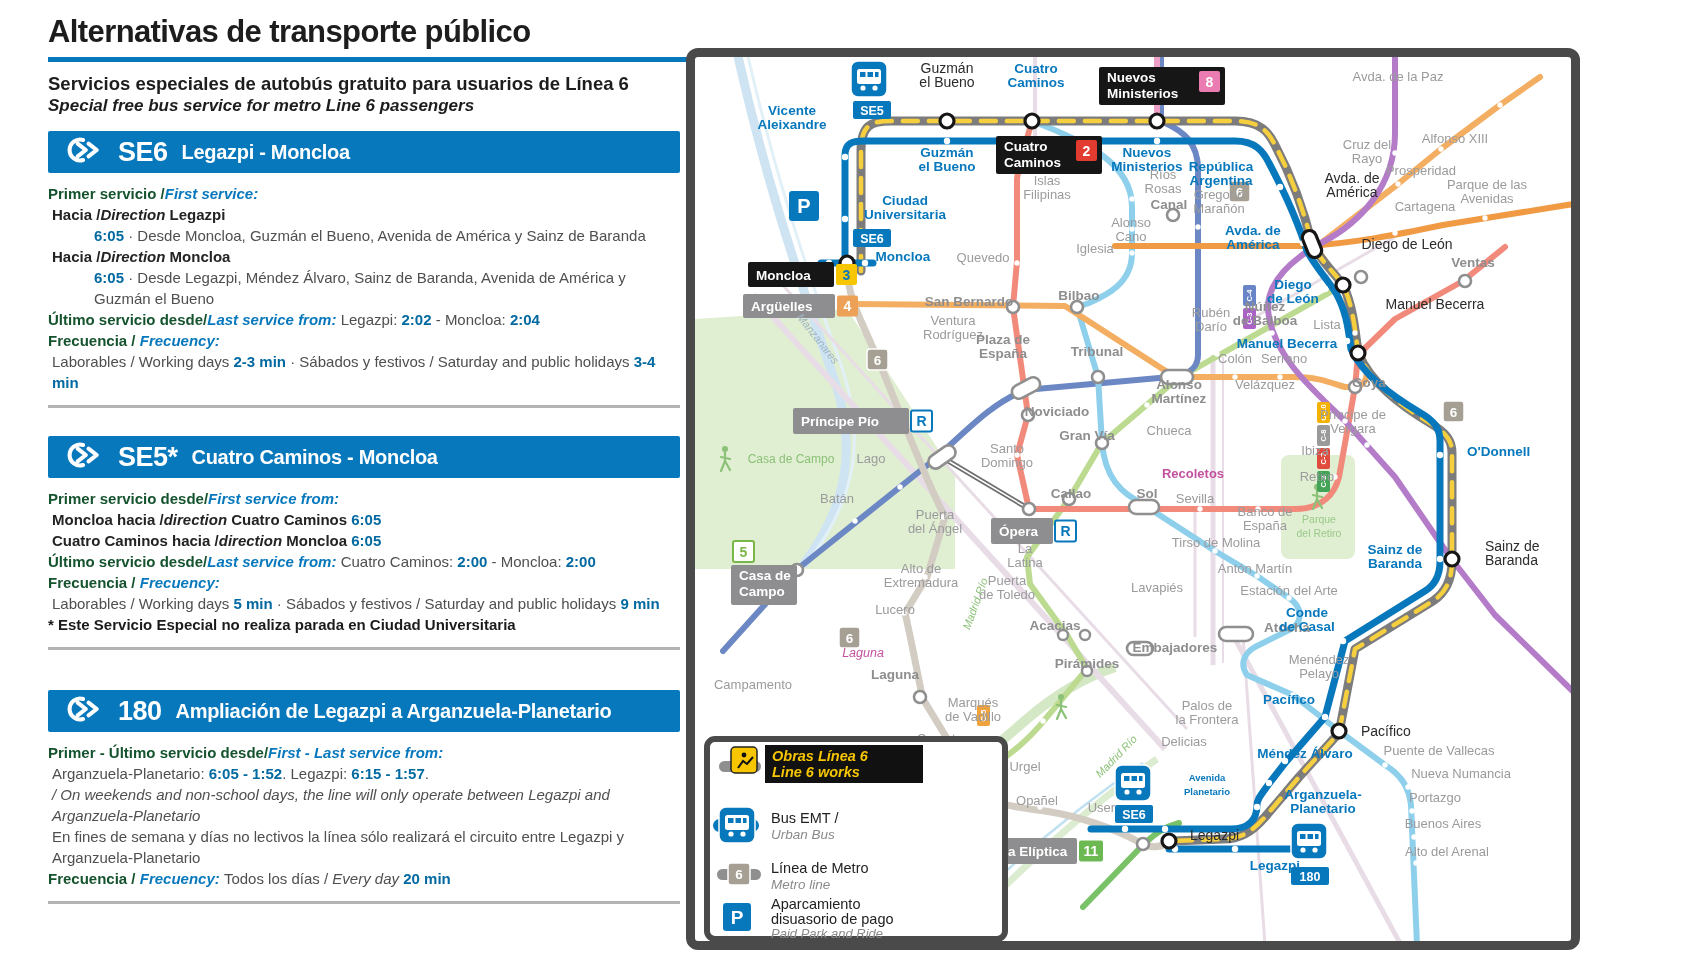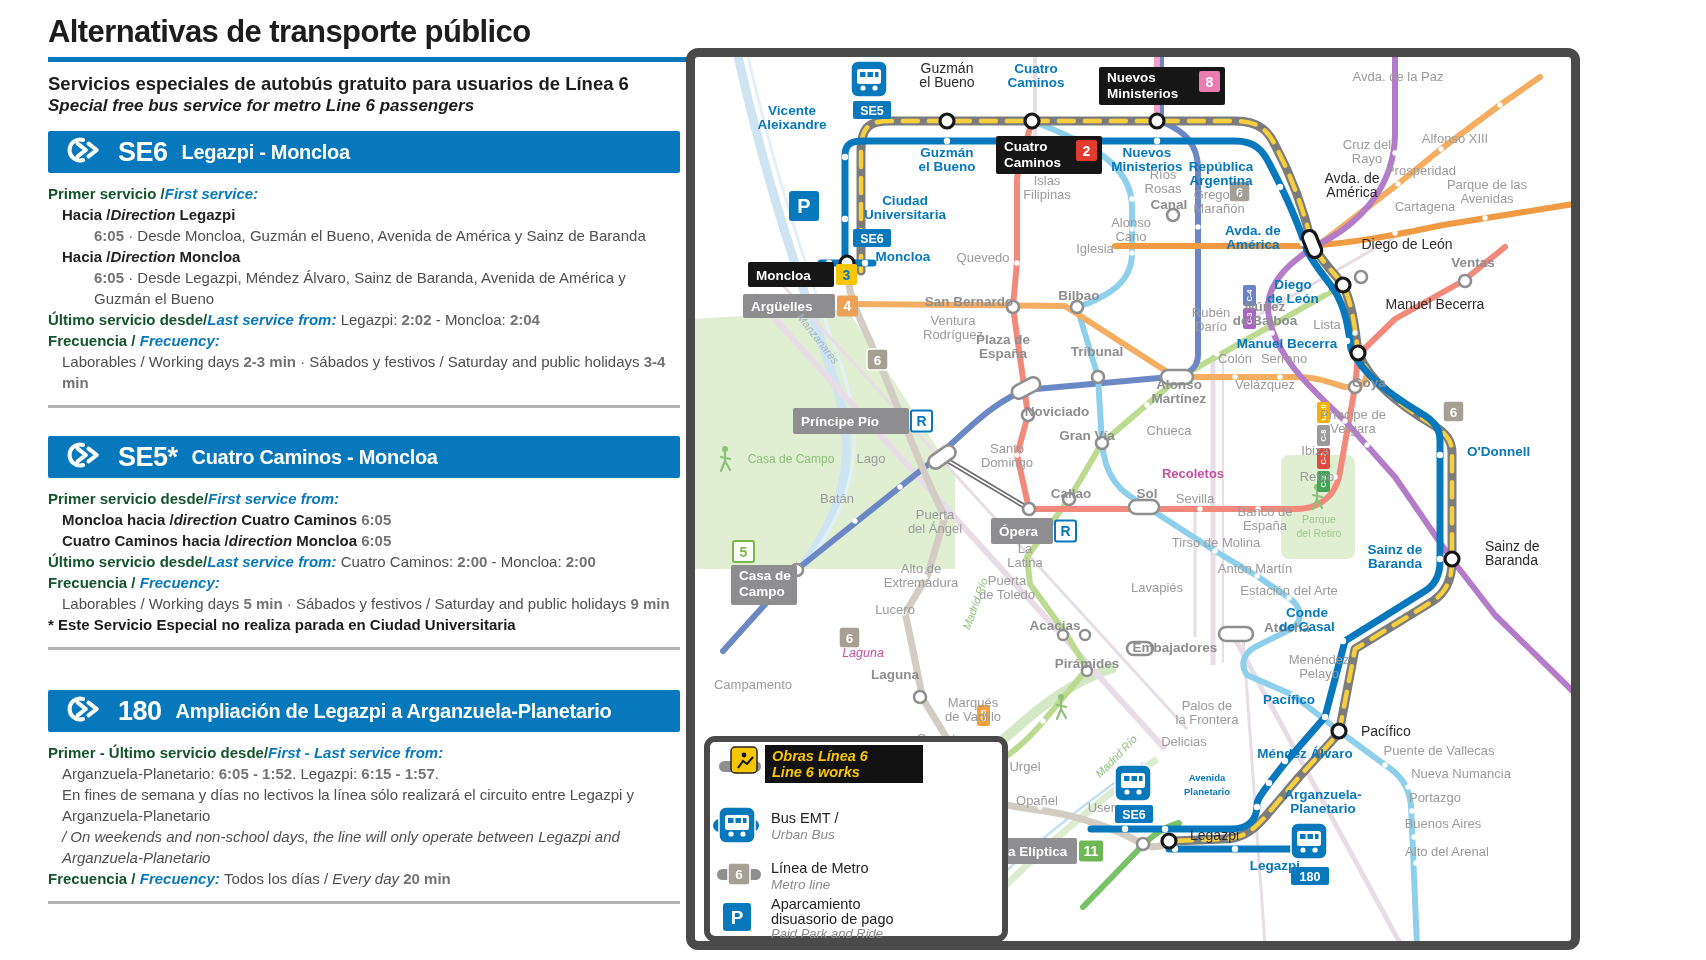--- a/index.html
+++ b/index.html
@@ -8,28 +8,28 @@
   .title{font-size:31px;font-weight:700;letter-spacing:-0.6px;color:#1d1d1d;margin:0;}
   .rule{height:5px;background:#0878BD;margin-top:7px;width:650px;}
   .sub-es{font-size:18.5px;font-weight:700;color:#1d1d1d;margin-top:10px;line-height:23px;}
   .sub-en{font-size:17px;font-weight:700;font-style:italic;color:#1d1d1d;line-height:22px;}
   .banner{background:#0878BD;color:#fff;height:42px;border-radius:2px;display:flex;align-items:center;gap:14px;padding:0 16px;}
   .mt1{margin-top:14px}.mt2{margin-top:28px}.mt3{margin-top:40px}
   .b-code{font-size:27px;font-weight:700;letter-spacing:-0.5px;}
   .b-name{font-size:20px;font-weight:700;letter-spacing:-0.3px;}
   .svc-lines{margin-top:10px;}
   .line{font-size:15px;line-height:21px;}
-  .ind0{margin-left:0}.ind1{margin-left:14px}.ind2{margin-left:46px}
+  .ind0{margin-left:0}.ind1{margin-left:4px}.ind2{margin-left:46px}
   .s-lbl{color:#14532d;font-weight:700}
   .s-lbli{color:#0878BD;font-weight:700;font-style:italic}
   .s-blk{color:#232323;font-weight:700}
   .s-blki{color:#232323;font-weight:700;font-style:italic}
   .s-pln{color:#4f4f51}
   .s-plni{color:#4f4f51;font-style:italic}
-  .s-val{color:#737373;font-weight:700}
+  .s-val{color:#0369a1;font-weight:700}
   .s-note{color:#1b1b1b;font-weight:700}
   .divider{border-top:3px solid #b3b3b3;margin-top:12px;}
   .mapframe{position:absolute;left:686px;top:48px;width:894px;height:902px;border:9px solid #4a4a4a;border-radius:12px;background:#fff;box-sizing:border-box;overflow:hidden;}
   svg text{font-family:"Liberation Sans",sans-serif;}
   .ml-g{fill:#9b9b9d;font-size:13px}
   .ml-gb{fill:#8e8e90;font-weight:700;font-size:13.5px}
   .ml-b{fill:#0878BD;font-weight:700;font-size:13.5px}
   .ml-bs{fill:#0878BD;font-weight:700;font-size:9.5px}
   .ml-k{fill:#2b2b2b;font-size:14px}
   .ml-gr{fill:#8cc178;font-size:12px}
@@ -103,22 +103,22 @@
                 <path d="M15 8 l9 7 -9 7"></path>
                 <path d="M27 8 l9 7 -9 7"></path>
               </g>
             </svg></span>
           <span class="b-code">180</span>
           <span class="b-name">Ampliación de Legazpi a Arganzuela-Planetario</span>
         </div>
         <div class="svc-lines">
           <div class="line ind0"><span class="s-lbl">Primer - Último servicio desde/</span><span class="s-lbli">First - Last service from:</span></div>
           <div class="line ind1"><span class="s-pln">Arganzuela-Planetario: </span><span class="s-val">6:05 - 1:52</span><span class="s-pln">.  Legazpi: </span><span class="s-val">6:15 - 1:57</span><span class="s-pln">.</span></div>
+          <div class="line ind1"><span class="s-plni">/ On weekends and non-school days, the line will only operate between Legazpi and Arganzuela-Planetario</span></div>
           <div class="line ind1"><span class="s-pln">En fines de semana y días no lectivos la línea sólo realizará el circuito entre Legazpi y Arganzuela-Planetario</span></div>
-          <div class="line ind1"><span class="s-plni">/ On weekends and non-school days, the line will only operate between Legazpi and Arganzuela-Planetario</span></div>
           <div class="line ind0"><span class="s-lbl">Frecuencia / </span><span class="s-lbli">Frecuency: </span><span class="s-pln">Todos los días / </span><span class="s-plni">Every day </span><span class="s-val">20 min</span></div>
         </div>
         <div class="divider"></div>
       </div>
     </div>
 </div>
 
 <div class="mapframe">
   <svg id="mapsvg" viewBox="0 0 996 884" width="996" height="884" preserveAspectRatio="none">
     <g id="parks">

